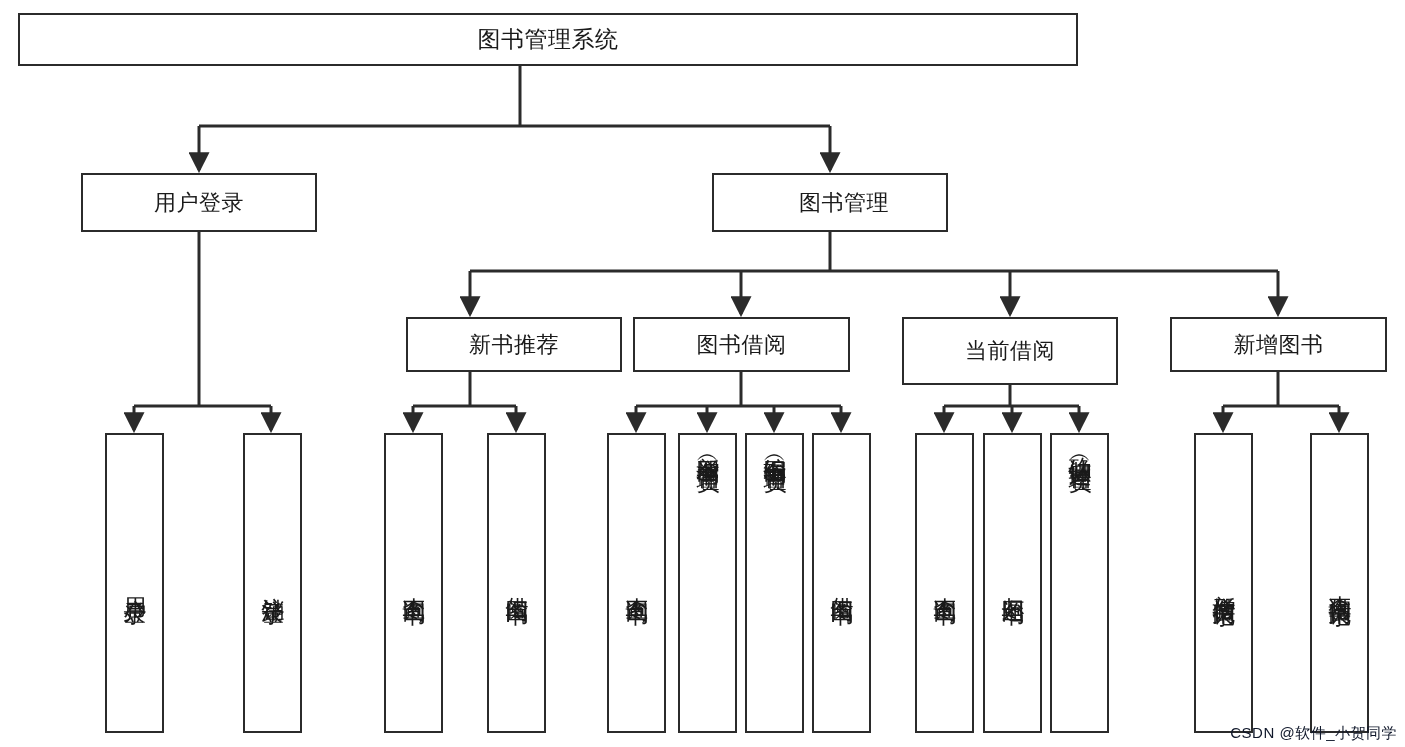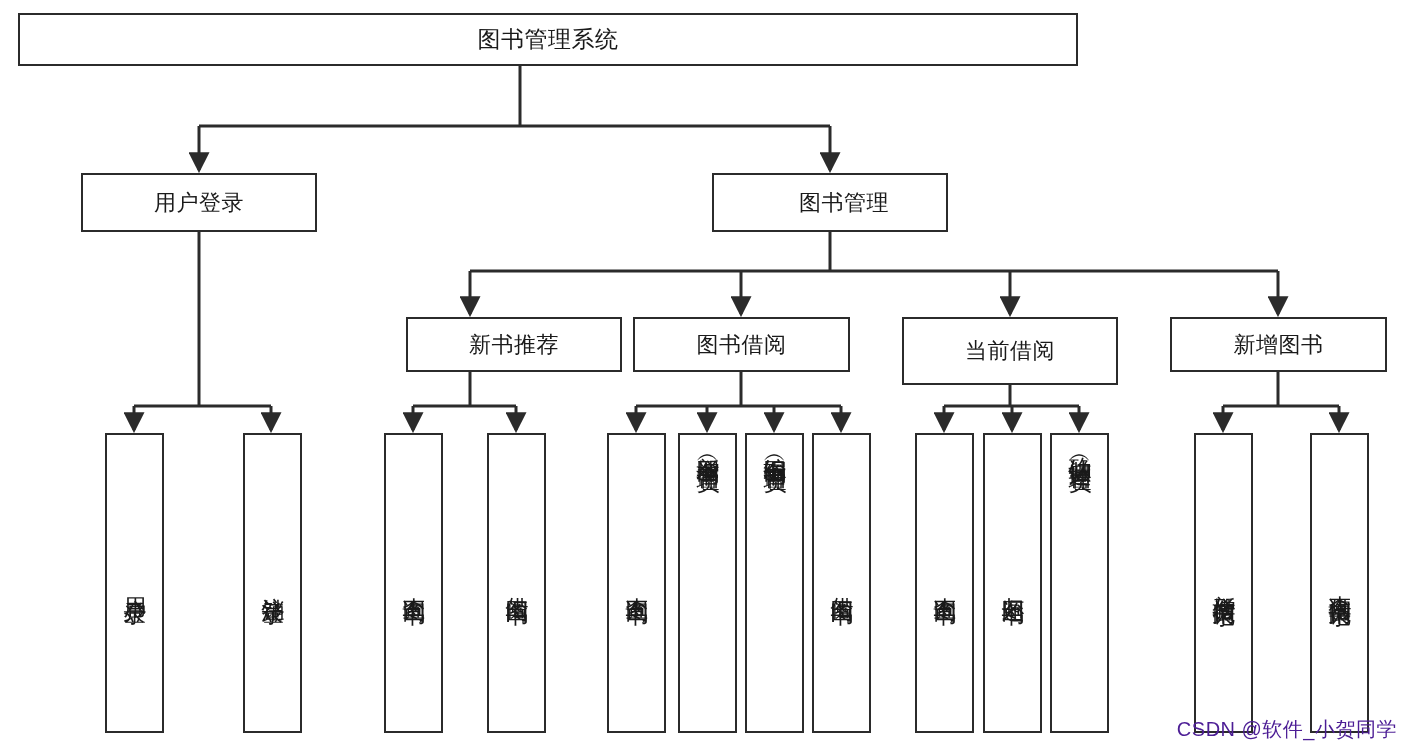--- a/index.html
+++ b/index.html
@@ -64,22 +64,22 @@
     left: 0;
     top: 0;
     width: 1405px;
     height: 747px;
     pointer-events: none;
   }
   .watermark {
     position: absolute;
     right: 8px;
     bottom: 4px;
-    font-size: 20px;
-    color: #4c1d95;
+    font-size: 15px;
+    color: #0f172a;
     white-space: nowrap;
     letter-spacing: 0.5px;
   }
 </style>
 </head>
 <body>
 
 <div id="canvas">
 
   <svg class="links" viewBox="0 0 1405 747">

